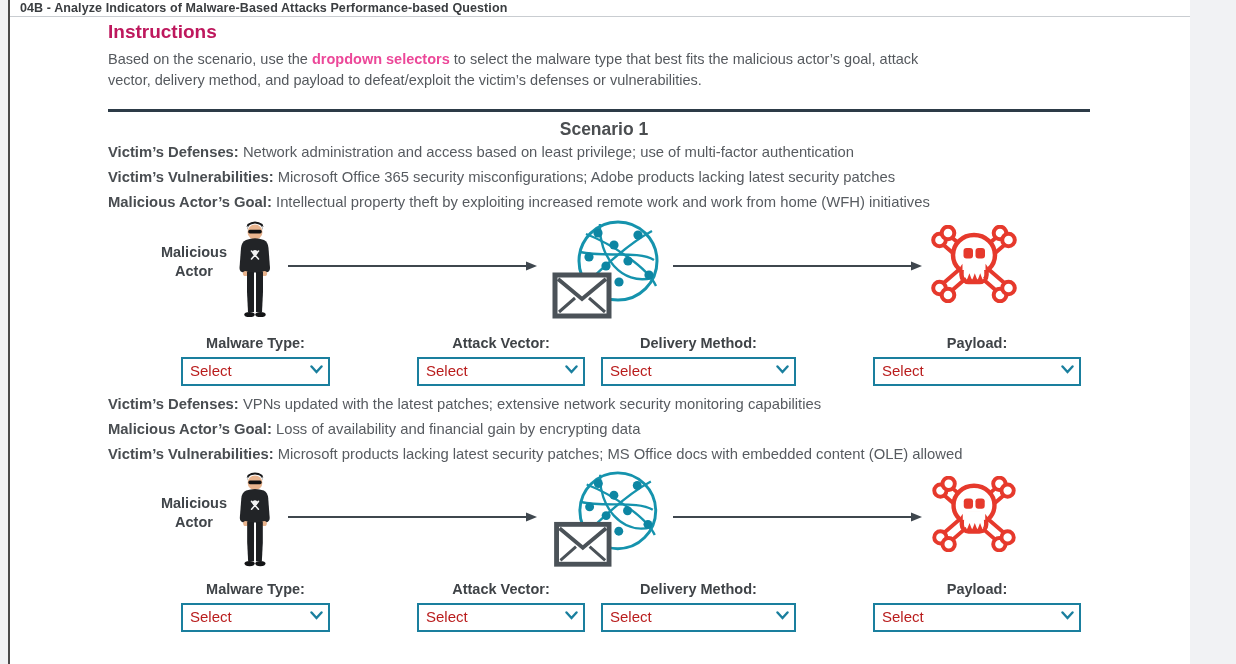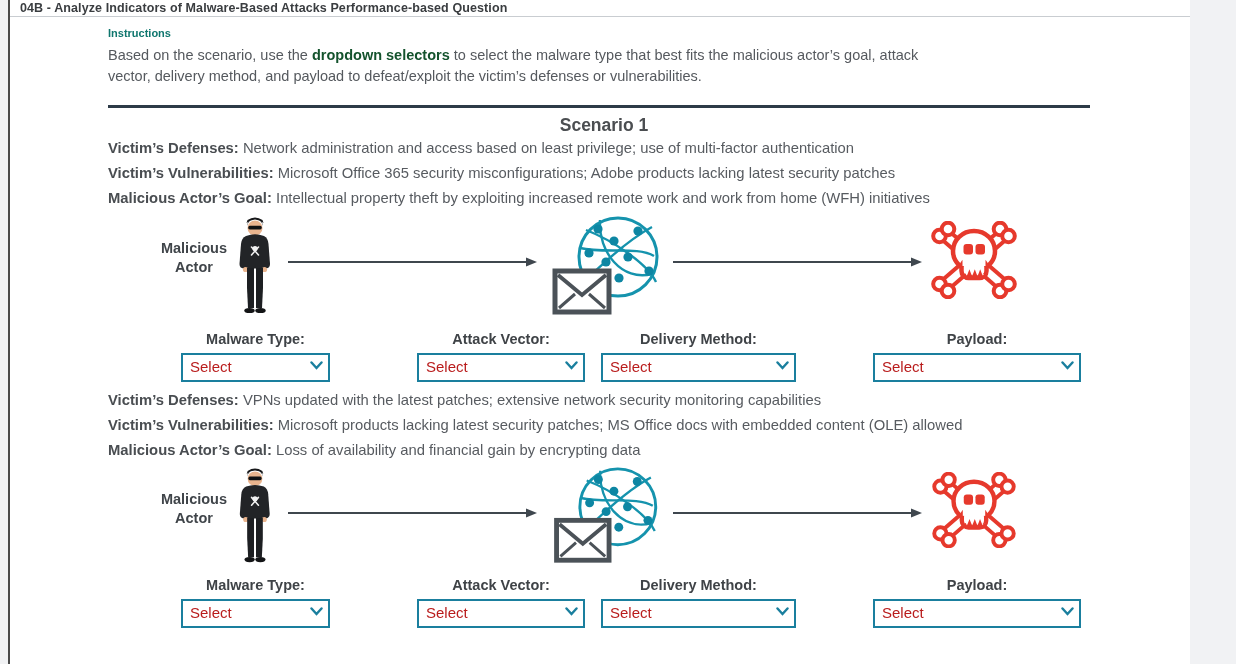--- a/index.html
+++ b/index.html
@@ -7,23 +7,23 @@
   body { background: #f1f2f4; font-family: "Liberation Sans", "DejaVu Sans", sans-serif; position: relative; }
 
   .panel { position: absolute; left: 8px; top: 0; width: 1182px; height: 664px;
            background: #ffffff; border-left: 2px solid #4a4a4a; }
 
   .hdr { height: 17px; border-bottom: 1px solid #c9cdd1; display: flex; align-items: center; padding-left: 10px; }
   .hdr-title { font-size: 12.5px; font-weight: 700; color: #3a3d40; letter-spacing: 0.1px; }
 
   .content { padding-left: 98px; padding-right: 90px; }
 
-  .instr-h { margin-top: 10px; font-size: 11px; font-weight: 700; color: #0f766e; }
+  .instr-h { margin-top: 4px; font-size: 19px; font-weight: 700; color: #be185d; }
   .instr-p { margin-top: 6px; width: 832px; font-size: 14.5px; line-height: 21px; color: #55595e; }
-  .instr-link { color: #14532d; font-weight: 700; }
+  .instr-link { color: #ec4899; font-weight: 700; }
 
   .rule { height: 3px; background: #2d3b47; width: 982px; }
   .rule-top { margin-top: 18px; }
 
   .scn-title { font-size: 17.5px; font-weight: 700; color: #4b4e51; margin-top: 7px; text-align: center; }
   .scn-title-2 { margin-top: 12px; }
   .field-line { font-size: 14.8px; line-height: 25px; color: #575b60; }
   .field-label { font-weight: 700; color: #494d51; text-align: right; }
 
   .diagram { position: relative; height: 104px; margin-top: 4px; }
@@ -180,22 +180,22 @@
             <span class="chev"><svg width="13" height="9" viewBox="0 0 13 9">
                   <polyline points="1.5,1.5 6.5,7 11.5,1.5" fill="none" stroke="#1a7f9e" stroke-width="2.4" stroke-linecap="round"></polyline>
                 </svg></span>
           </div>
         </div>
       </div>
     </div>
 
     <div>
       <div class="field-line"><span class="field-label">Victim’s Defenses:</span><span> VPNs updated with the latest patches; extensive network security monitoring capabilities</span></div>
+      <div class="field-line"><span class="field-label">Malicious Actor’s Goal:</span><span> Loss of availability and financial gain by encrypting data</span></div>
       <div class="field-line"><span class="field-label">Victim’s Vulnerabilities:</span><span> Microsoft products lacking latest security patches; MS Office docs with embedded content (OLE) allowed</span></div>
-      <div class="field-line"><span class="field-label">Malicious Actor’s Goal:</span><span> Loss of availability and financial gain by encrypting data</span></div>
 
       <div class="diagram diagram-2">
         <div class="actor-label">Malicious Actor</div>
 
         <svg class="actor-fig" width="42" height="96" viewBox="0 0 42 98">
           <circle cx="21" cy="11" r="7.5" fill="#e9b48e"></circle>
           <path d="M13.5 9 a7.5 7.5 0 0 1 15 0 l0 -1.5 a7.5 6.5 0 0 0 -15 0 z" fill="#17181a"></path>
           <path d="M12.5 6 q8.5 -7 17 0 l-1 -3 q-7.5 -5 -15 0 z" fill="#17181a"></path>
           <rect x="14.2" y="8.8" width="13.6" height="3.6" rx="1.6" fill="#101113"></rect>
           <path d="M12 19 q9 -3.5 18 0 q4 2 4.5 8 l1.5 20 q0 4 -4 4.5 l-22.5 0 q-4 -0.5 -4 -4.5 l1.5 -20 q0.5 -6 5 -8 z" fill="#222427"></path>

